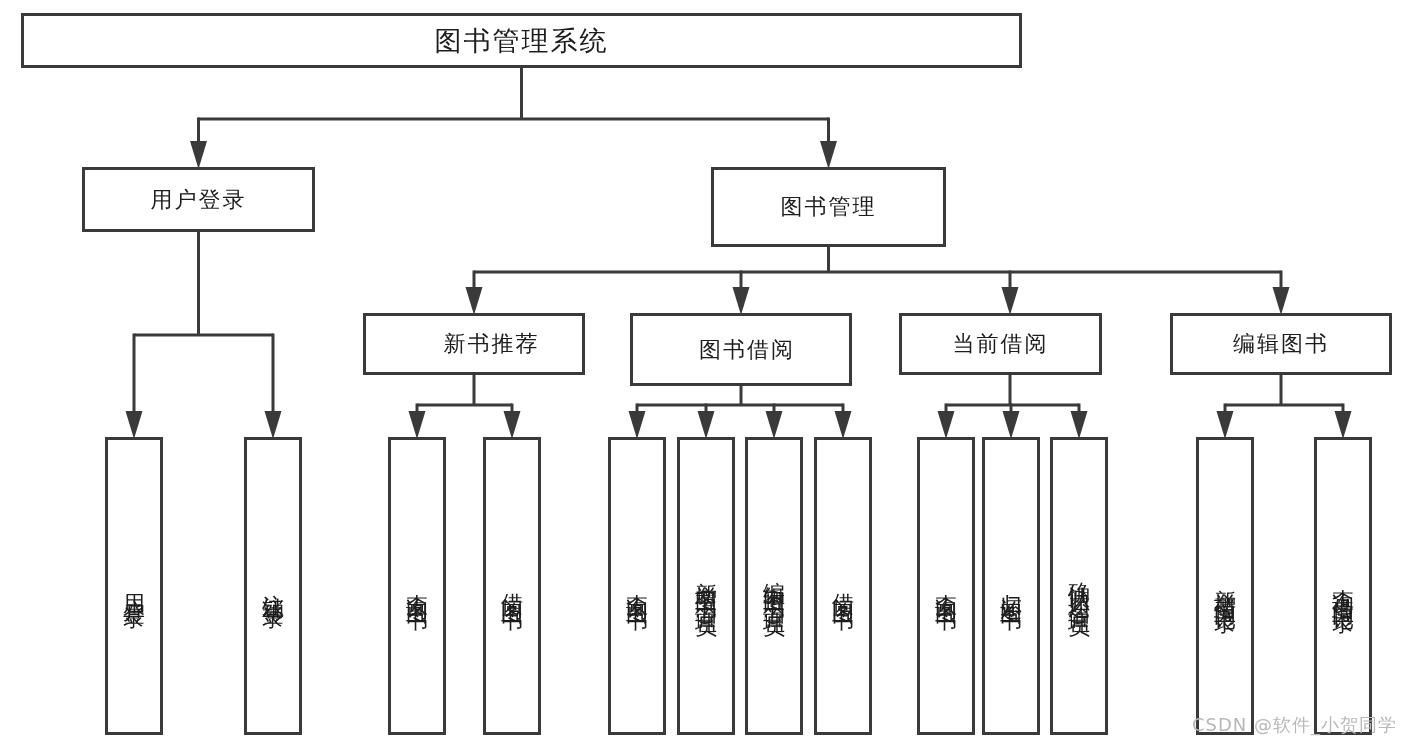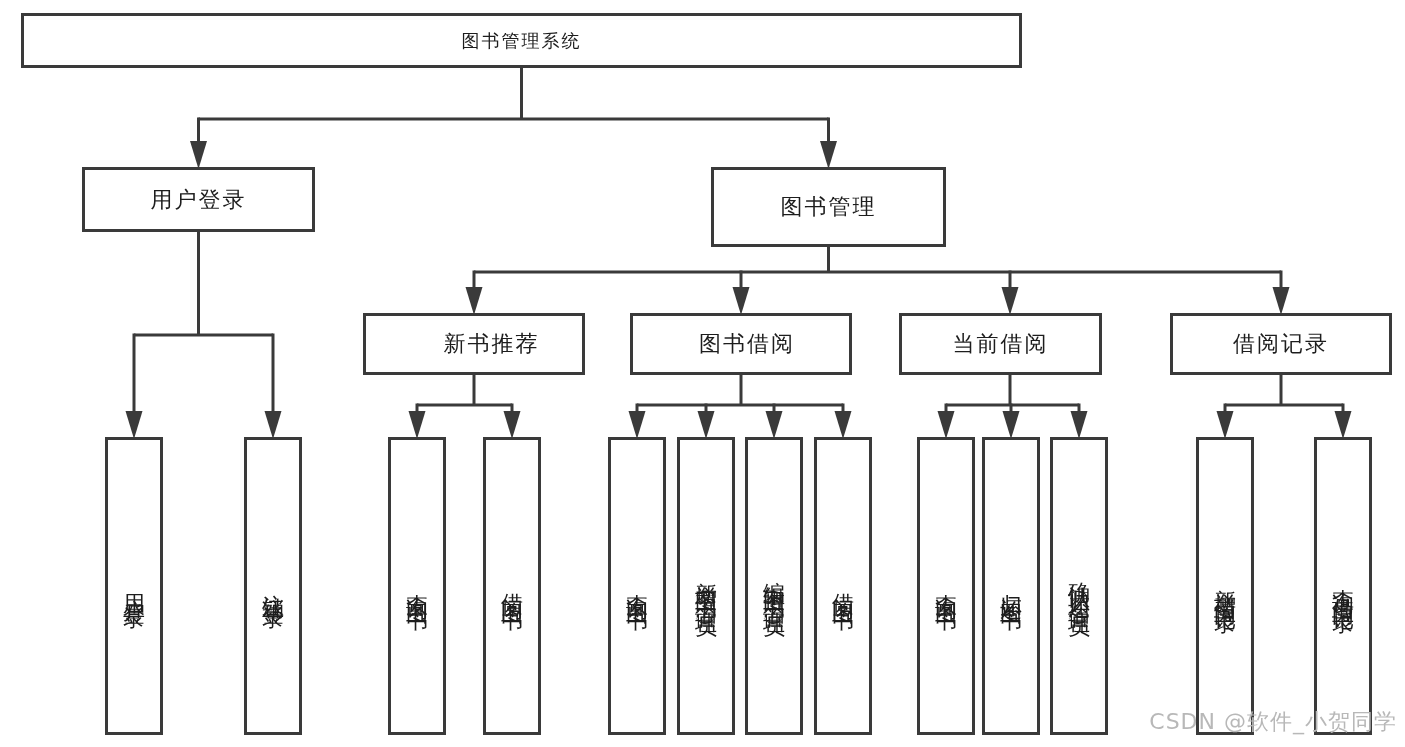--- a/index.html
+++ b/index.html
@@ -27,34 +27,34 @@
     border:3px solid var(--c-border);
     display:flex;align-items:center;justify-content:center;
     color:var(--c-text);
   }
   .node .label{
     color:var(--c-text);
     letter-spacing:2px;
     white-space:nowrap;
   }
   .h-node .label{font-size:22px;}
-  .root-node .label{font-size:18px;}
+  .root-node .label{font-size:27px;}
   .leaf{width:58px;height:298px;top:437px;}
   .leaf .label{
     writing-mode:vertical-lr;
     font-size:22px;
     letter-spacing:5px;
     line-height:1;
     white-space:normal;
     max-height:280px;
   }
   #watermark{
     position:absolute;
     right:8px;bottom:10px;
-    font-size:22px;
+    font-size:18px;
     color:var(--c-watermark);
     letter-spacing:1px;
   }
 </style>
 </head>
 <body>
 
 <div id="canvas">
 
   <svg id="edges" width="1405" height="747">
@@ -119,28 +119,28 @@
   <div class="node h-node" id="n-l2-0" style="left:82px;top:167px;width:233px;height:65px;">
     <span class="label">用户登录</span>
   </div>
   <div class="node h-node" id="n-l2-1" style="left:711px;top:167px;width:235px;height:80px;">
     <span class="label">图书管理</span>
   </div>
 
   <div class="node h-node" id="n-l3-0" style="left:363px;top:313px;width:222px;height:62px;padding-left:35px;">
     <span class="label">新书推荐</span>
   </div>
-  <div class="node h-node" id="n-l3-1" style="left:630px;top:313px;width:222px;height:62px;padding-left:12px;">
+  <div class="node h-node" id="n-l3-1" style="left:630px;top:313px;width:222px;height:73px;padding-left:12px;">
     <span class="label">图书借阅</span>
   </div>
   <div class="node h-node" id="n-l3-2" style="left:899px;top:313px;width:203px;height:62px;">
     <span class="label">当前借阅</span>
   </div>
   <div class="node h-node" id="n-l3-3" style="left:1170px;top:313px;width:222px;height:62px;">
-    <span class="label">借阅记录</span>
+    <span class="label">编辑图书</span>
   </div>
 
   <div class="node leaf" id="n-ul-0" style="left:105px;">
     <span class="label">用户登录</span>
   </div>
   <div class="node leaf" id="n-ul-1" style="left:244px;">
     <span class="label">注销登录</span>
   </div>
 
   <div class="node leaf" id="n-nb-0" style="left:388px;">

